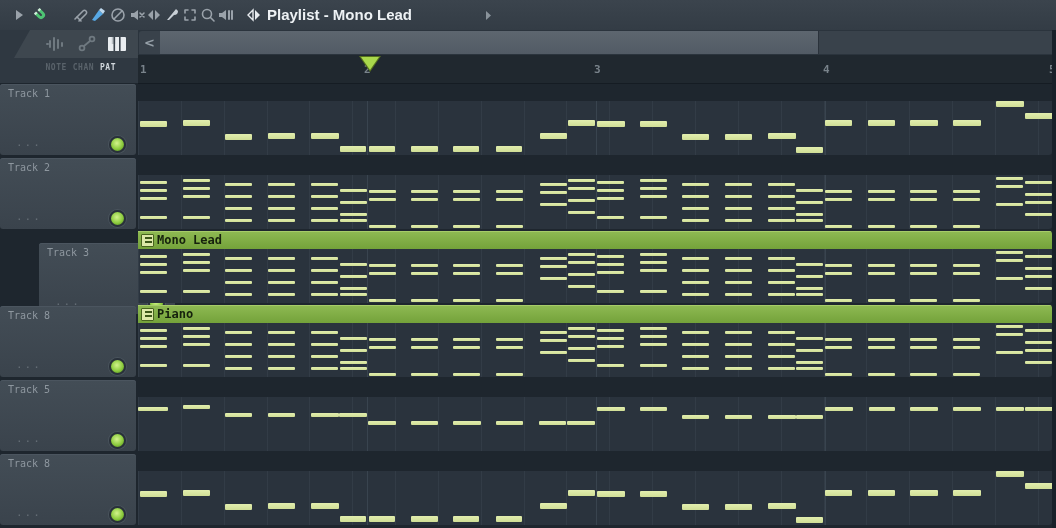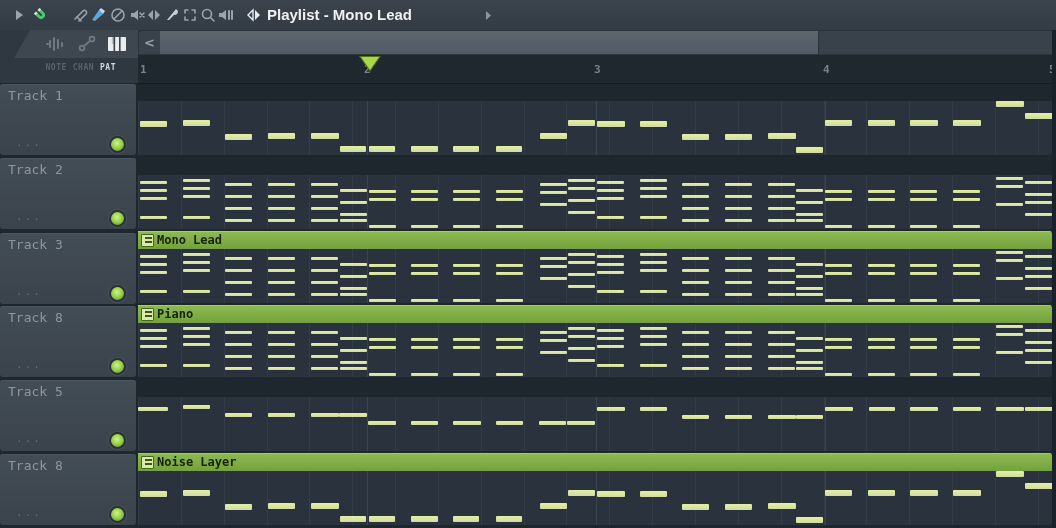--- a/index.html
+++ b/index.html
@@ -39,21 +39,21 @@
   #playhead-outer{position:absolute;top:1px;width:0;height:0;
     border-left:11px solid transparent;border-right:11px solid transparent;
     border-top:16px solid #55701F;}
   #playhead-inner{position:absolute;top:2px;width:0;height:0;
     border-left:9px solid transparent;border-right:9px solid transparent;
     border-top:13px solid #A9D84C;}
   
   #trackheads{position:absolute;left:0;top:83px;width:137px;height:445px;}
   .track-row{position:absolute;left:0;width:136px;height:71px;border-radius:3px;
     background:linear-gradient(#434D56,#3A434C);box-shadow:inset 0 1px 0 #4B555F;}
-  .track-name{position:absolute;left:8px;top:4px;font-size:13px;color:#8E979F;}
+  .track-name{position:absolute;left:8px;top:4px;font-size:10px;color:#8E979F;}
   .track-dots{position:absolute;left:16px;top:52px;font-size:11px;letter-spacing:2px;color:#646D75;}
   .track-led{position:absolute;left:109px;top:52px;width:13px;height:13px;border-radius:50%;
     background:radial-gradient(circle at 45% 40%,#D2F28C,#8CCB3E 55%,#568D20 90%);
     border:2px solid #29313A;box-shadow:0 0 0 1px #49535C;}
   #clips{position:absolute;left:138px;top:83px;width:914px;height:445px;}
   .clip{position:absolute;left:0;width:914px;height:72px;border-radius:0 3px 3px 0;overflow:hidden;}
   .clip-header{position:absolute;left:0;top:0;width:914px;height:18px;
     background:linear-gradient(#8FBA53,#74A23A);box-shadow:inset 0 1px 0 #A7CC69;}
   .clip-icon{position:absolute;left:3px;top:3px;width:11px;height:11px;background:#DCE8A8;
     border:1px solid #47641F;border-radius:1px;}
@@ -198,21 +198,21 @@
     <div class="track-row" style="top: 1px;">
       <div class="track-name">Track 1</div>
       <div class="track-dots">...</div>
       <div class="track-led"></div>
     </div>
     <div class="track-row" style="top: 75px;">
       <div class="track-name">Track 2</div>
       <div class="track-dots">...</div>
       <div class="track-led"></div>
     </div>
-    <div class="track-row" style="top: 150px;">
+    <div class="track-row" style="top: 160px; margin-left: 39px;">
       <div class="track-name">Track 3</div>
       <div class="track-dots">...</div>
       <div class="track-led"></div>
     </div>
     <div class="track-row" style="top: 223px;">
       <div class="track-name">Track 8</div>
       <div class="track-dots">...</div>
       <div class="track-led"></div>
     </div>
     <div class="track-row" style="top: 297px;">
@@ -576,27 +576,20 @@
         <div class="note" style="left: 658px; top: 18px; width: 27px; height: 4px;"></div>
         <div class="note" style="left: 687px; top: 10px; width: 28px; height: 4px;"></div>
         <div class="note" style="left: 731px; top: 10px; width: 26px; height: 4px;"></div>
         <div class="note" style="left: 772px; top: 10px; width: 28px; height: 4px;"></div>
         <div class="note" style="left: 815px; top: 10px; width: 28px; height: 4px;"></div>
         <div class="note" style="left: 858px; top: 10px; width: 28px; height: 4px;"></div>
         <div class="note" style="left: 887px; top: 10px; width: 31px; height: 4px;"></div>
       </div>
     </div>
     <div class="clip" style="top: 370px;">
-      <div class="clip-header">
-        <div class="clip-icon">
-          <i></i>
-          <i></i>
-        </div>
-        <div class="clip-label">Noise Layer</div>
-      </div>
       <div class="clip-body">
         <div class="barline" style="left: 229px;"></div>
         <div class="barline" style="left: 458px;"></div>
         <div class="barline" style="left: 687px;"></div>
         <div class="note" style="left: 2px; top: 20px; width: 27px; height: 6px;"></div>
         <div class="note" style="left: 45px; top: 19px; width: 27px; height: 6px;"></div>
         <div class="note" style="left: 87px; top: 33px; width: 27px; height: 6px;"></div>
         <div class="note" style="left: 130px; top: 32px; width: 27px; height: 6px;"></div>
         <div class="note" style="left: 173px; top: 32px; width: 28px; height: 6px;"></div>
         <div class="note" style="left: 202px; top: 45px; width: 26px; height: 6px;"></div>

